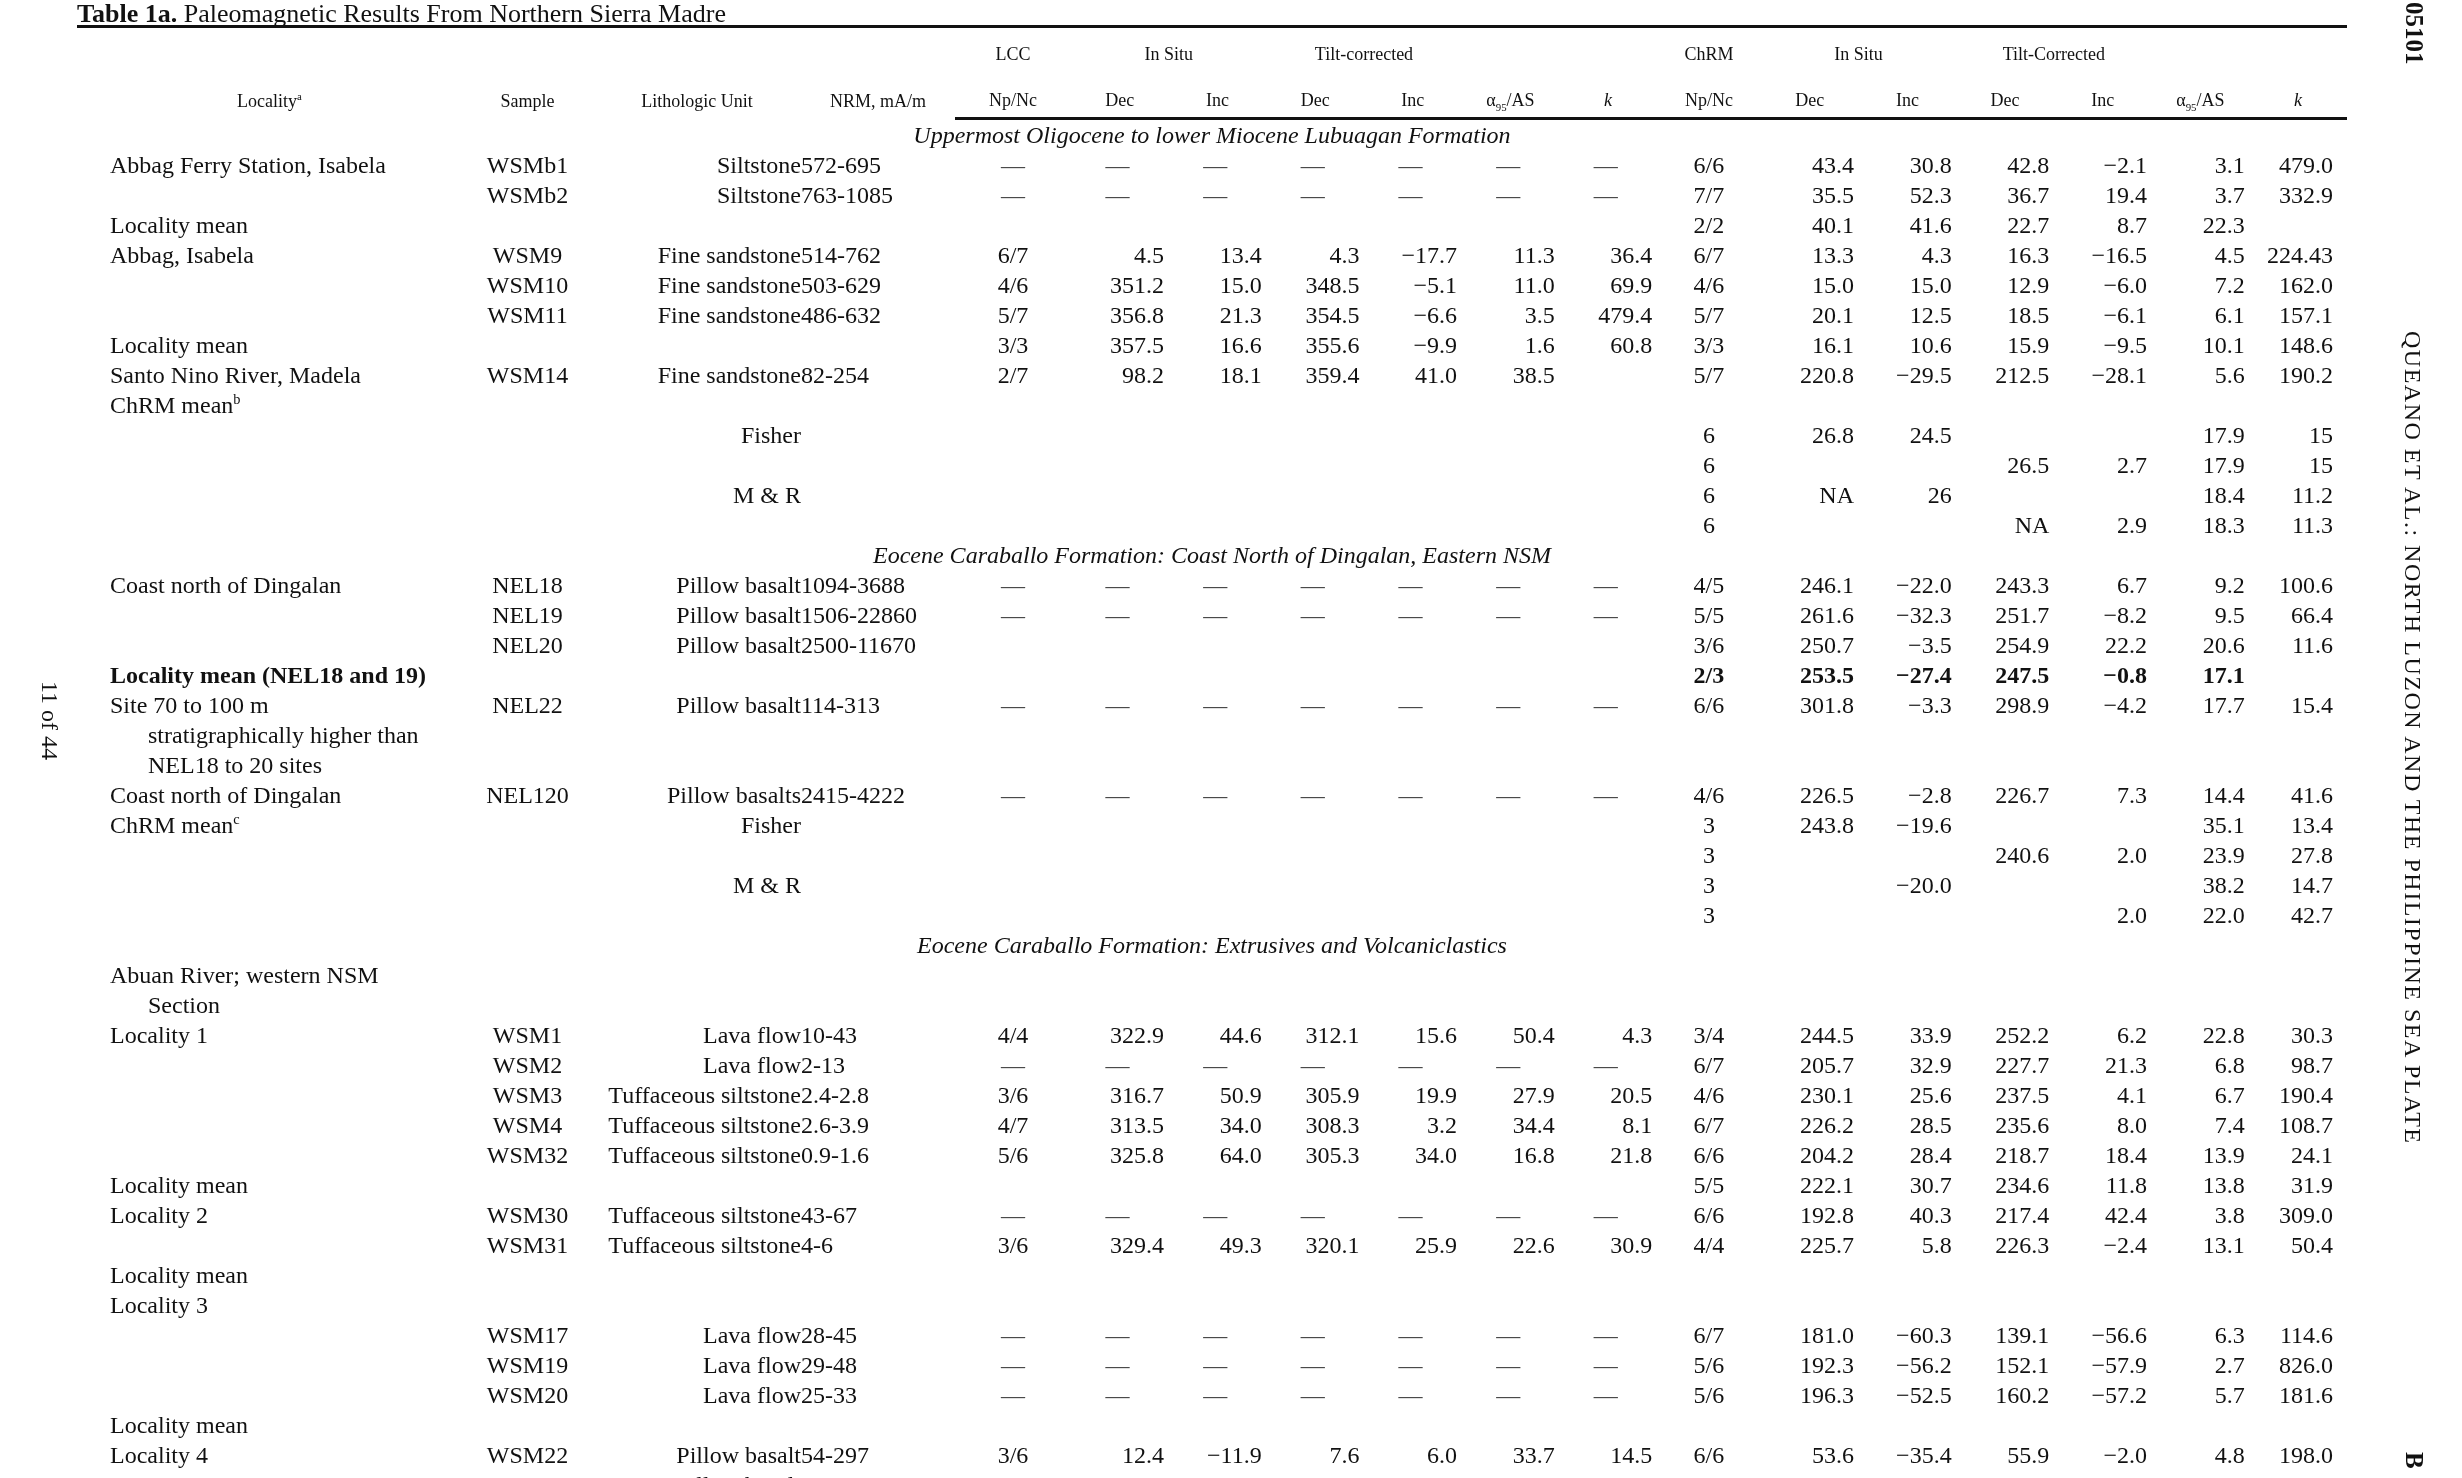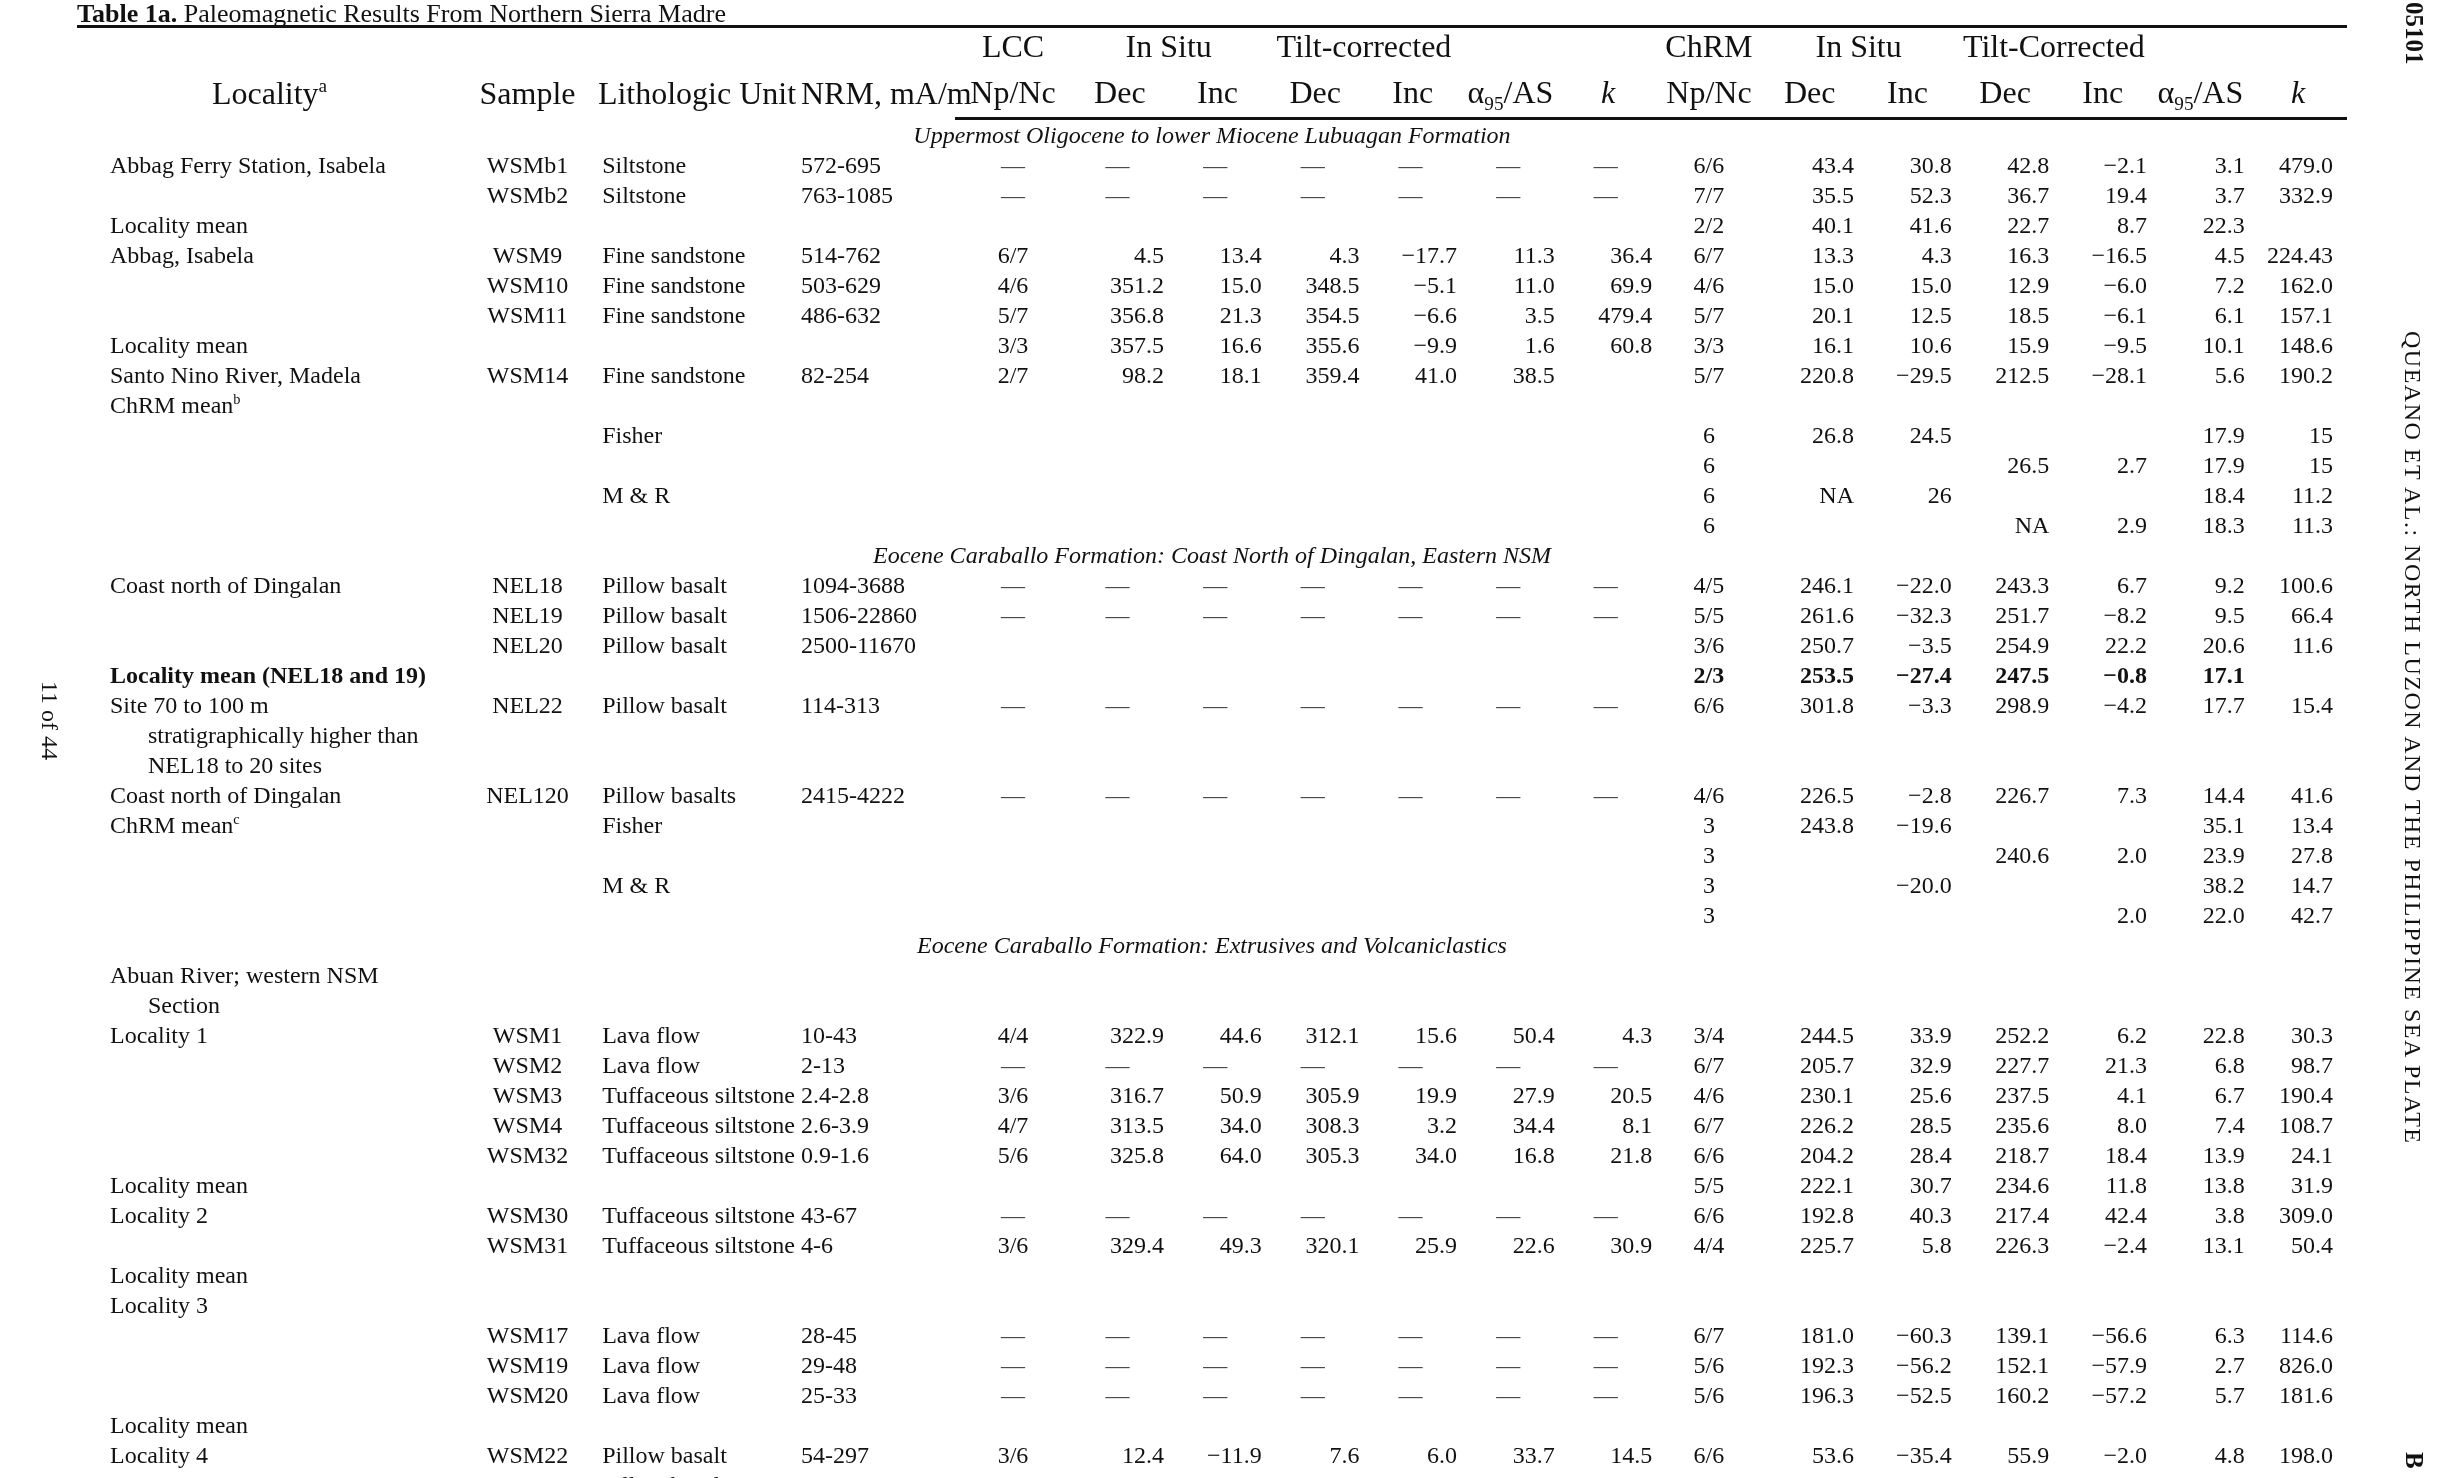--- a/index.html
+++ b/index.html
@@ -14,38 +14,38 @@
   }
   .table-title .tt-label{font-weight:bold;}
   .table-title .tt-text{font-weight:normal;}
   
   table.paleo{
     position:absolute;left:77px;top:25.4px;width:2270px;
     border-collapse:collapse;table-layout:fixed;
     border-top:3.1px solid #111;
   }
   thead th{
-    font-weight:normal;font-size:32px;vertical-align:bottom;
+    font-weight:normal;font-size:18px;vertical-align:bottom;
     white-space:nowrap;padding:0 0 6.2px 0;
   }
   thead tr.r1 th{height:37px;}
   thead tr.r2 th{height:39px;border-bottom:3.1px solid #111;text-align:center;}
   thead th{text-align:center;}
   thead tr.r2 th.ital{font-style:italic;}
   tbody td{
     font-size:24px;height:30px;line-height:30px;white-space:nowrap;
     padding:0;overflow:visible;
   }
   td.section-head{text-align:center;font-style:italic;}
   tr.boldvals td{font-weight:bold;}
   
   .c0{text-align:left;padding-left:33px;}
   .c0.indent{padding-left:71px;}
   .c1{text-align:center;margin-top:16px;}
-  .c2{text-align:left;padding-left:9.2px;}
+  .c2{text-align:right;padding-left:9.2px;}
   .c3{text-align:left;padding-right:6.2px;}
   .c4,.c11{text-align:center;}
   .c5,.c6,.c7,.c8,.c9,.c10,.c12,.c13,.c14,.c15,.c16,.c17{text-align:right;padding-right:4.6px;}
   .c17{padding-right:14px;}
   td.dash{text-align:center;color:#4a4a4a;}
   sup{font-size:60%;line-height:0;}
   sub{font-size:60%;line-height:0;}
   
   .vtext{
     position:absolute;white-space:nowrap;

